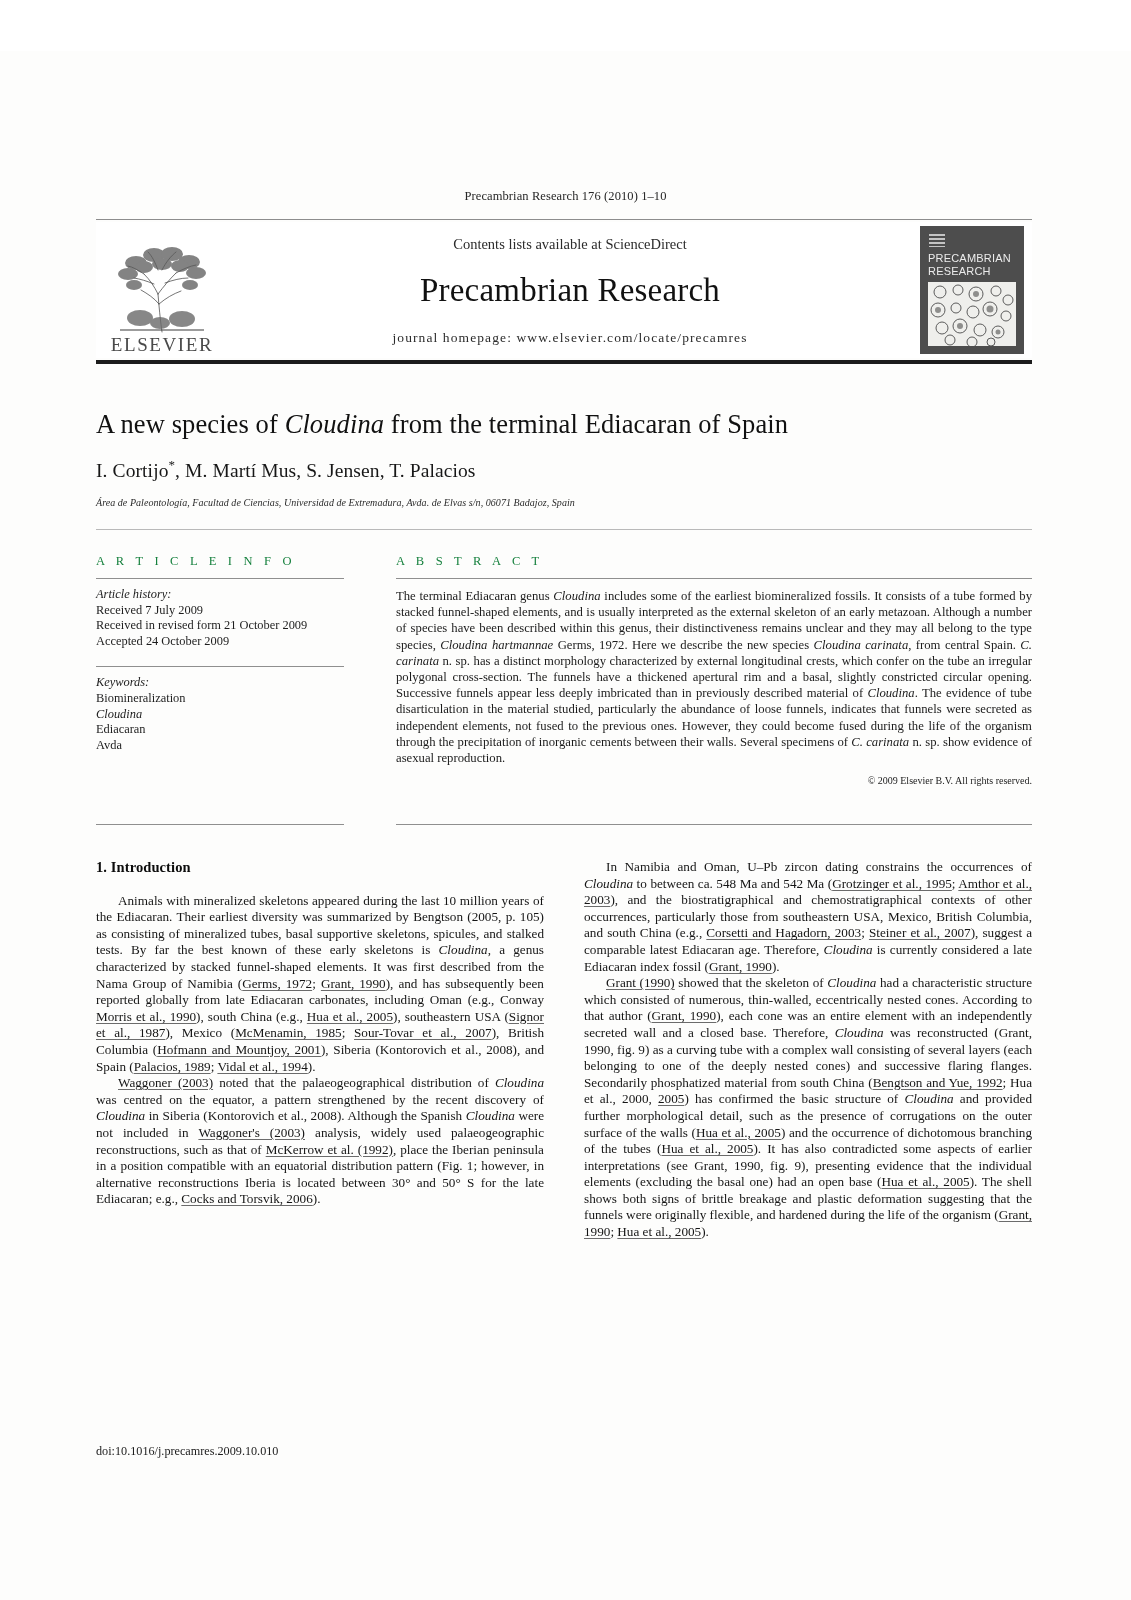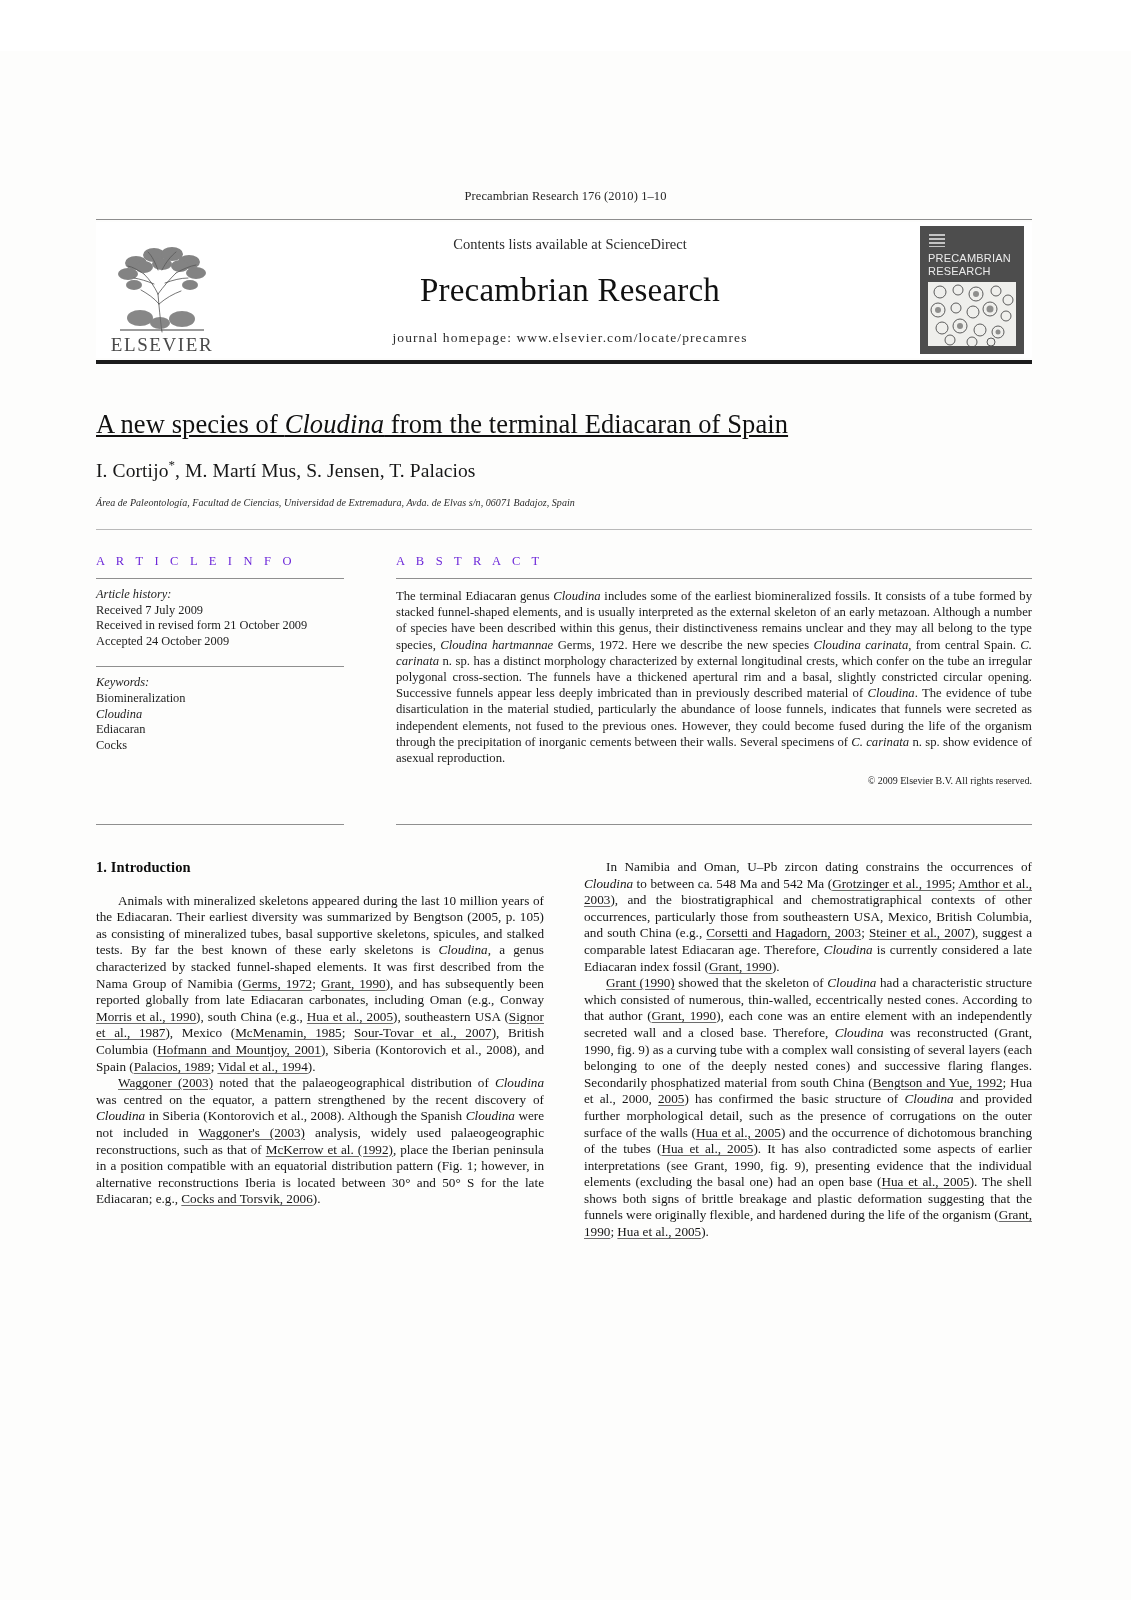--- a/index.html
+++ b/index.html
@@ -155,21 +155,20 @@
   }
   .cover-img svg { display: block; }
 
   
   .title-block { position: absolute; left: 96px; top: 358px; width: 936px; }
   .art-title {
     font-size: 26.5px;
     color: #111;
     line-height: 1.18;
     letter-spacing: .1px;
-    text-decoration: underline;
   }
   .art-title i { font-style: italic; }
   .authors {
     font-size: 19.5px;
     color: #171717;
     margin-top: 17px;
     letter-spacing: .1px;
   }
   .authors sup { font-size: 13px; vertical-align: super; }
   .affil {
@@ -183,21 +182,21 @@
     position: absolute; left: 96px; top: 478px;
     width: 936px; height: 1px; background: #b9b9b9;
   }
 
   
   .infoabs { position: absolute; left: 96px; top: 503px; width: 936px; }
   .col-head {
     font-family: "Liberation Serif", serif;
     font-size: 12.5px;
     letter-spacing: 4.2px;
-    color: #6d28d9;
+    color: #15803d;
   }
   .info-col { position: absolute; left: 0; top: 0; width: 248px; }
   .abs-col  { position: absolute; left: 300px; top: 0; width: 636px; }
 
   .hr-thin { height: 1px; background: #8f8f8f; margin: 9px 0 0 0; }
 
   .info-sec { font-size: 12.4px; line-height: 15.6px; color: #1d1d1d; margin-top: 8px; }
   .info-sec .lab { font-style: italic; }
   .info-sec i { font-style: italic; }
   .info-gap { height: 13px; }
@@ -398,21 +397,21 @@
         <div>Received in revised form 21 October 2009</div>
         <div>Accepted 24 October 2009</div>
       </div>
       <div class="info-gap"></div>
       <div class="hr-mid"></div>
       <div class="info-sec">
         <div class="lab">Keywords:</div>
         <div>Biomineralization</div>
         <div><i>Cloudina</i></div>
         <div>Ediacaran</div>
-        <div>Cocks</div>
+        <div>Avda</div>
       </div>
     </div>
 
     <div class="abs-col">
       <div class="col-head">A B S T R A C T</div>
       <div class="hr-thin"></div>
       <div class="abstract">The terminal Ediacaran genus <i>Cloudina</i> includes some of the earliest biomineralized fossils. It consists of a tube formed by stacked funnel-shaped elements, and is usually interpreted as the external skeleton of an early metazoan. Although a number of species have been described within this genus, their distinctiveness remains unclear and they may all belong to the type species, <i>Cloudina hartmannae</i> Germs, 1972. Here we describe the new species <i>Cloudina carinata</i>, from central Spain. <i>C. carinata</i> n. sp. has a distinct morphology characterized by external longitudinal crests, which confer on the tube an irregular polygonal cross-section. The funnels have a thickened apertural rim and a basal, slightly constricted circular opening. Successive funnels appear less deeply imbricated than in previously described material of <i>Cloudina</i>. The evidence of tube disarticulation in the material studied, particularly the abundance of loose funnels, indicates that funnels were secreted as independent elements, not fused to the previous ones. However, they could become fused during the life of the organism through the precipitation of inorganic cements between their walls. Several specimens of <i>C. carinata</i> n. sp. show evidence of asexual reproduction.</div>
       <div class="copyline">© 2009 Elsevier B.V. All rights reserved.</div>
     </div>
 
@@ -433,15 +432,16 @@
     <div class="bcol right">
       <p class="para">In Namibia and Oman, U–Pb zircon dating constrains the occurrences of <i>Cloudina</i> to between ca. 548 Ma and 542 Ma (<span class="cite">Grotzinger et al., 1995</span>; <span class="cite">Amthor et al., 2003</span>), and the biostratigraphical and chemostratigraphical contexts of other occurrences, particularly those from southeastern USA, Mexico, British Columbia, and south China (e.g., <span class="cite">Corsetti and Hagadorn, 2003</span>; <span class="cite">Steiner et al., 2007</span>), suggest a comparable latest Ediacaran age. Therefore, <i>Cloudina</i> is currently considered a late Ediacaran index fossil (<span class="cite">Grant, 1990</span>).</p>
 
       <p class="para"><span class="cite">Grant (1990)</span> showed that the skeleton of <i>Cloudina</i> had a characteristic structure which consisted of numerous, thin-walled, eccentrically nested cones. According to that author (<span class="cite">Grant, 1990</span>), each cone was an entire element with an independently secreted wall and a closed base. Therefore, <i>Cloudina</i> was reconstructed (Grant, 1990, fig. 9) as a curving tube with a complex wall consisting of several layers (each belonging to one of the deeply nested cones) and successive flaring flanges. Secondarily phosphatized material from south China (<span class="cite">Bengtson and Yue, 1992</span>; Hua et al., 2000, <span class="cite">2005</span>) has confirmed the basic structure of <i>Cloudina</i> and provided further morphological detail, such as the presence of corrugations on the outer surface of the walls (<span class="cite">Hua et al., 2005</span>) and the occurrence of dichotomous branching of the tubes (<span class="cite">Hua et al., 2005</span>). It has also contradicted some aspects of earlier interpretations (see Grant, 1990, fig. 9), presenting evidence that the individual elements (excluding the basal one) had an open base (<span class="cite">Hua et al., 2005</span>). The shell shows both signs of brittle breakage and plastic deformation suggesting that the funnels were originally flexible, and hardened during the life of the organism (<span class="cite">Grant, 1990</span>; <span class="cite">Hua et al., 2005</span>).</p>
     </div>
 
   </div>
 
 
   <div class="frontmatter">
+    <div>doi:10.1016/j.precamres.2009.10.010</div>
   </div>
 
 </div>
 
 </body></html>

